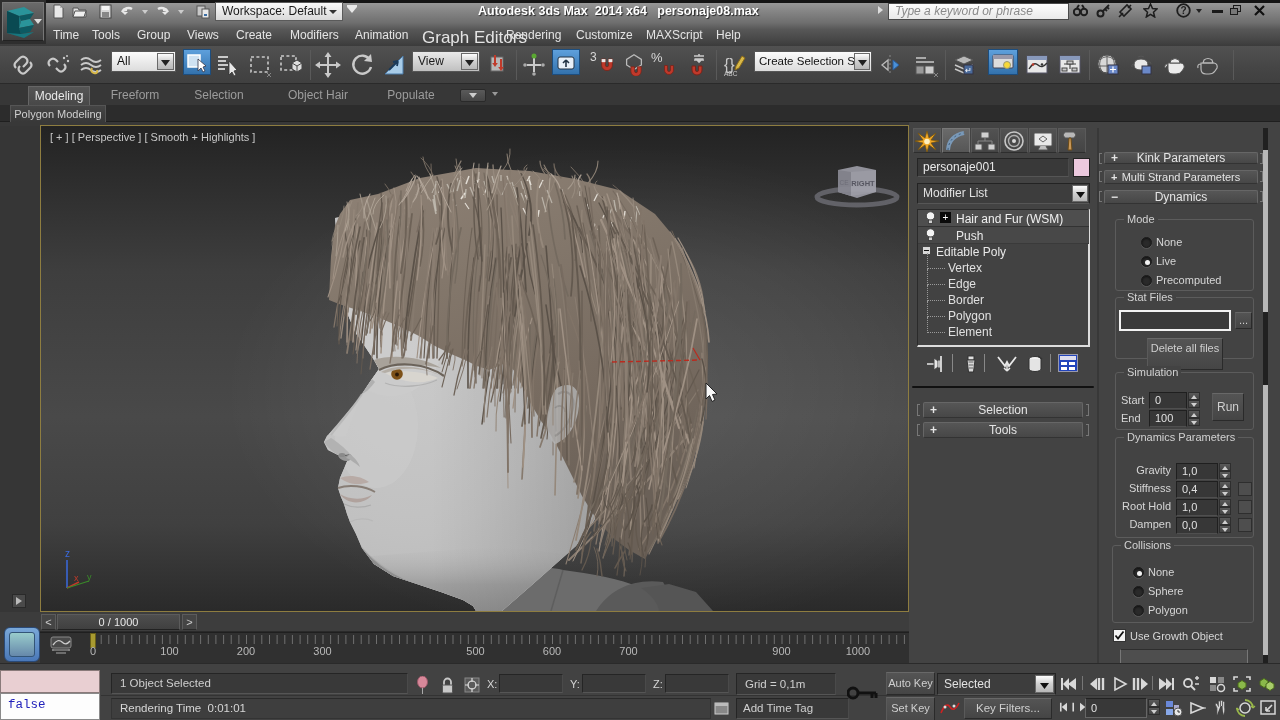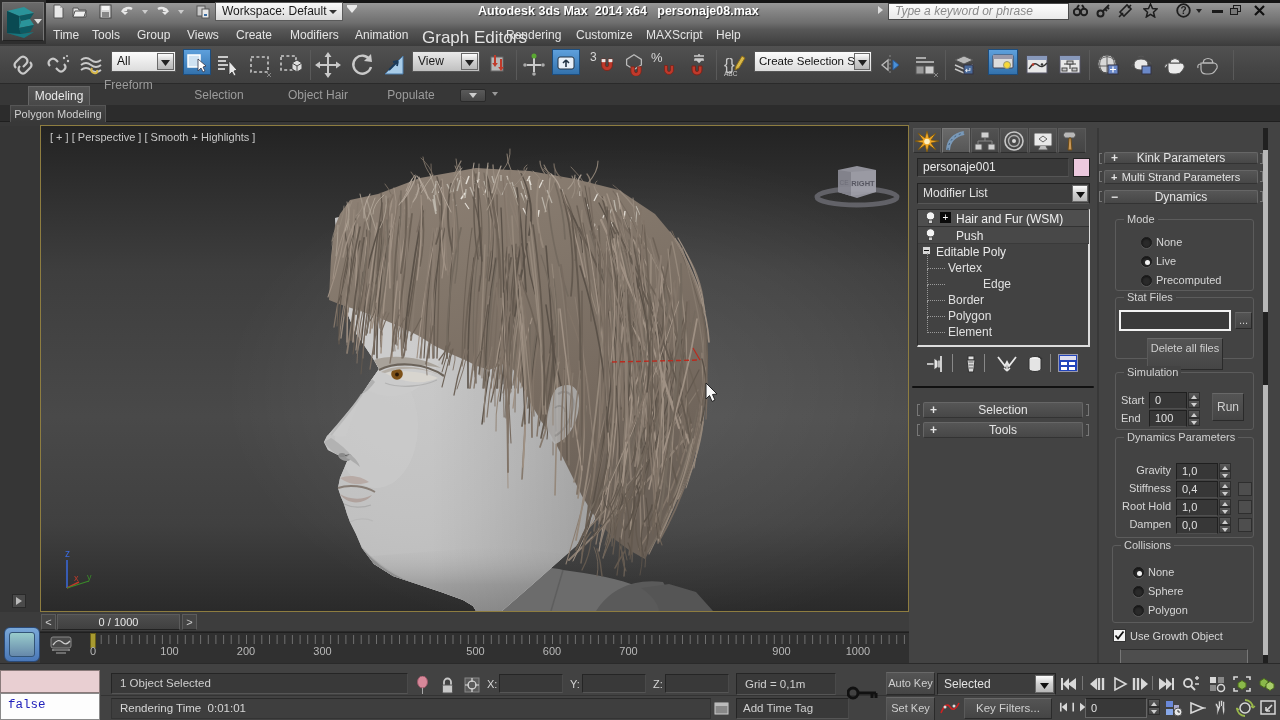--- a/index.html
+++ b/index.html
@@ -271,21 +271,21 @@
     <path d="M6 12 q-4 0 -3 4 M6 11 h13 q4 1 3 5 l-2 3 q-2 3 -6 3 h-3 q-5 0 -5 -5 z" fill="#ececec" stroke="#555"></path>
     <path d="M9 8 q4 -3 8 0 l1 3 h-10 z" fill="#ececec" stroke="#555"></path>
   </svg>
 <svg class="abs" style="left:1195px;top:52px" width="26" height="26" viewBox="0 0 26 26">
     <path d="M6 12 q-4 0 -3 4 M6 11 h13 q4 1 3 5 l-2 3 q-2 3 -6 3 h-3 q-5 0 -5 -5 z" fill="none" stroke="#bbb" stroke-width="1.2"></path>
     <path d="M9 8 q4 -3 8 0 l1 3 h-10 z" fill="none" stroke="#bbb" stroke-width="1.2"></path>
   </svg>
 <div class="abs" style="left:1233px;top:50px;width:1px;height:30px;background:#2e2e2e;border-right:1px solid #5a5a5a;"></div>
 <div class="abs" style="left:0;top:84px;width:1280px;height:21px;background:#373737;"></div>
 <div class="abs" style="left:28px;top:86px;width:62px;height:19px;background:linear-gradient(#555,#484848);border:1px solid #666;border-bottom:none;color:#e8e8e8;font-size:12px;text-align:center;line-height:18px;">Modeling</div>
-<div class="abs" style="left:104px;top:76px;width:62px;height:19px;color:#9c9c9c;font-size:12px;text-align:left;line-height:18px;">Freeform</div>
+<div class="abs" style="left:104px;top:86px;width:62px;height:19px;color:#9c9c9c;font-size:12px;text-align:center;line-height:18px;">Freeform</div>
 <div class="abs" style="left:186px;top:86px;width:66px;height:19px;color:#9c9c9c;font-size:12px;text-align:center;line-height:18px;">Selection</div>
 <div class="abs" style="left:276px;top:86px;width:84px;height:19px;color:#9c9c9c;font-size:12px;text-align:center;line-height:18px;">Object Hair</div>
 <div class="abs" style="left:380px;top:86px;width:62px;height:19px;color:#9c9c9c;font-size:12px;text-align:center;line-height:18px;">Populate</div>
 <div class="abs" style="left:460px;top:89px;width:26px;height:13px;background:linear-gradient(#5a5a5a,#454545);border:1px solid #2a2a2a;border-radius:2px;">
     <svg width="8" height="5" style="display:block;margin:3px auto">
       <path d="M0 0 h8 l-4 5 z" fill="#ccc"></path>
     </svg>
   </div>
 <div class="abs" style="left:492px;top:92px;width:0;height:0;border-left:3px solid transparent;border-right:3px solid transparent;border-top:4px solid #999;"></div>
 <div class="abs" style="left:0;top:105px;width:1280px;height:17px;background:#2c2c2c;border-bottom:1px solid #1f1f1f;"></div>
@@ -1075,21 +1075,21 @@
   </div>
 <div class="abs" style="left:922px;top:246px;width:9px;height:9px;background:#d8d8d8;border:1px solid #444;">
     <div style="width:5px;height:1px;background:#111;margin:3px auto;"></div>
   </div>
 <div class="abs txt" style="left:936px;top:245px;color:#e8e8e8;font-size:12px;">Editable Poly</div>
 <div class="abs" style="left:927px;top:268px;width:18px;height:1px;border-top:1px dotted #9a9a9a;"></div>
 <div class="abs" style="left:927px;top:253px;width:1px;height:16px;border-left:1px dotted #9a9a9a;"></div>
 <div class="abs txt" style="left:948px;top:261px;color:#e0e0e0;font-size:12px;">Vertex</div>
 <div class="abs" style="left:927px;top:284px;width:18px;height:1px;border-top:1px dotted #9a9a9a;"></div>
 <div class="abs" style="left:927px;top:269px;width:1px;height:16px;border-left:1px dotted #9a9a9a;"></div>
-<div class="abs txt" style="left:948px;top:277px;color:#e0e0e0;font-size:12px;margin-left:35px;">Edge</div>
+<div class="abs txt" style="left:948px;top:277px;color:#e0e0e0;font-size:12px;">Edge</div>
 <div class="abs" style="left:927px;top:300px;width:18px;height:1px;border-top:1px dotted #9a9a9a;"></div>
 <div class="abs" style="left:927px;top:285px;width:1px;height:16px;border-left:1px dotted #9a9a9a;"></div>
 <div class="abs txt" style="left:948px;top:293px;color:#e0e0e0;font-size:12px;">Border</div>
 <div class="abs" style="left:927px;top:316px;width:18px;height:1px;border-top:1px dotted #9a9a9a;"></div>
 <div class="abs" style="left:927px;top:301px;width:1px;height:16px;border-left:1px dotted #9a9a9a;"></div>
 <div class="abs txt" style="left:948px;top:309px;color:#e0e0e0;font-size:12px;">Polygon</div>
 <div class="abs" style="left:927px;top:332px;width:18px;height:1px;border-top:1px dotted #9a9a9a;"></div>
 <div class="abs" style="left:927px;top:317px;width:1px;height:16px;border-left:1px dotted #9a9a9a;"></div>
 <div class="abs txt" style="left:948px;top:325px;color:#e0e0e0;font-size:12px;">Element</div>
 <svg class="abs" style="left:925px;top:354px" width="22" height="20" viewBox="0 0 22 20">

